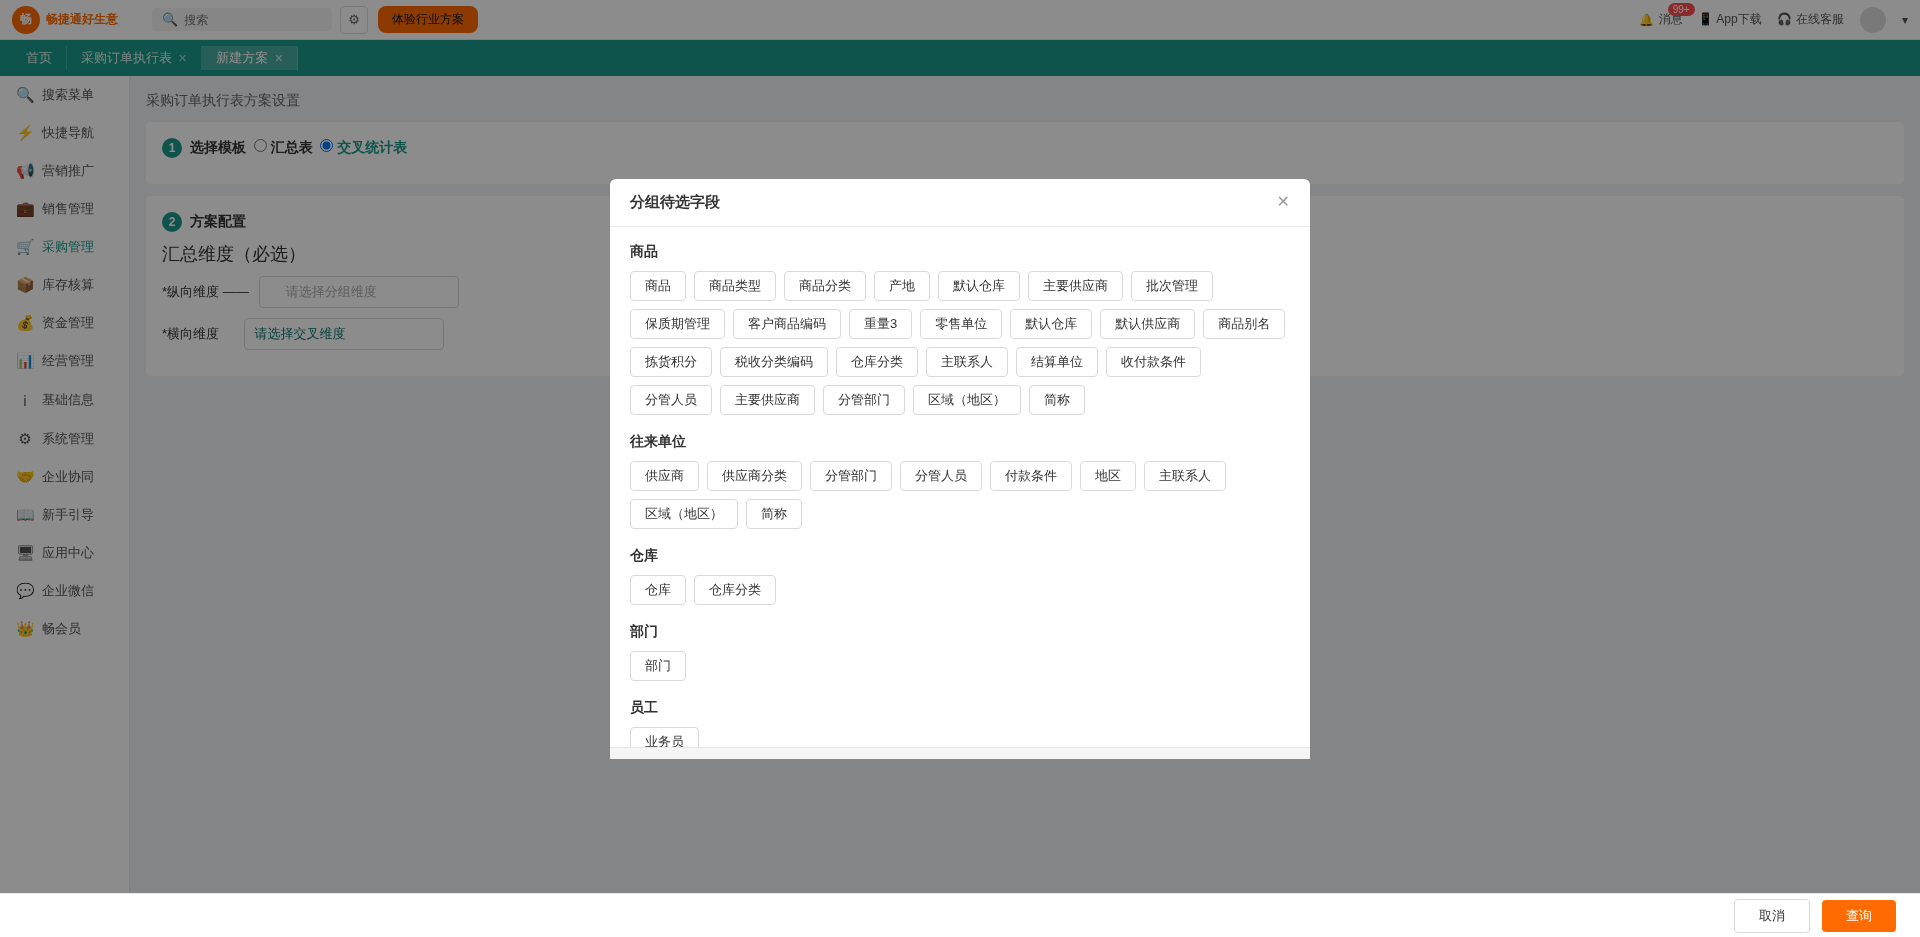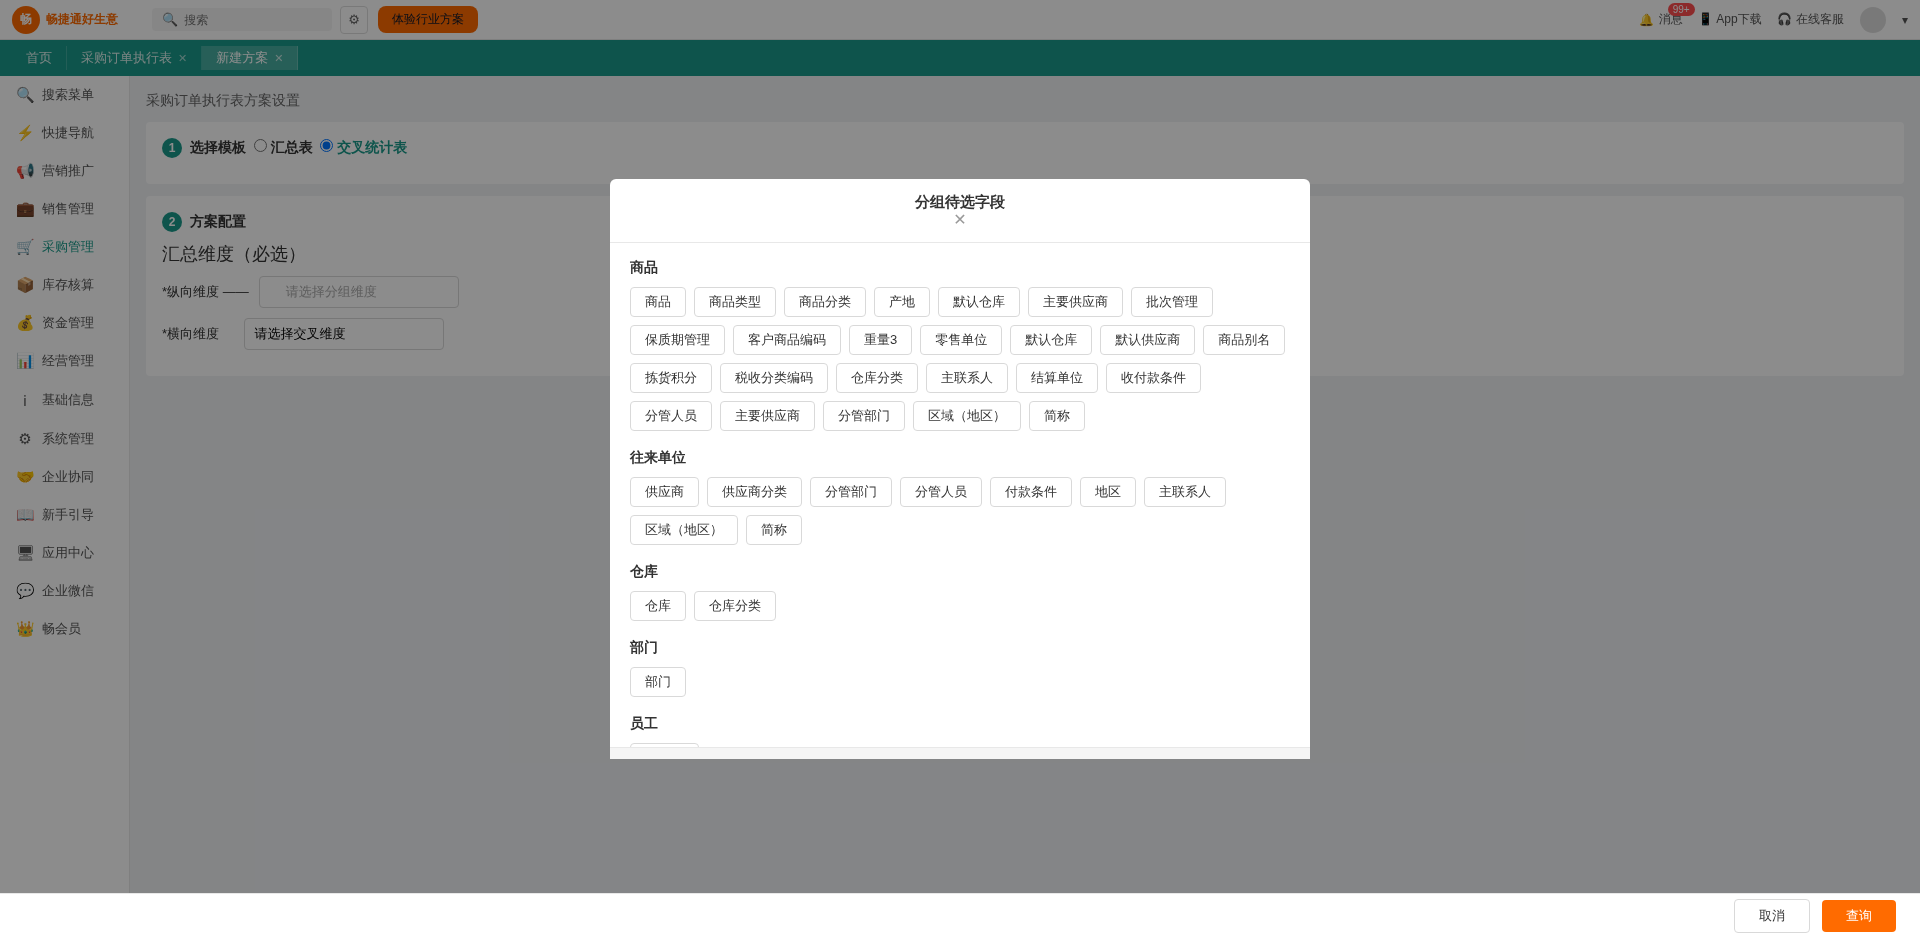--- a/index.html
+++ b/index.html
@@ -183,21 +183,20 @@
       flex-direction: column;
       position: relative;
     }
     .modal-header {
       padding: 14px 20px;
       border-bottom: 1px solid #e8e8e8;
       display: flex;
       align-items: center;
       justify-content: space-between;
       flex-shrink: 0;
-      flex-direction: column;
     }
     .modal-title {
       font-size: 15px;
       font-weight: bold;
       color: #333;
     }
     .modal-close {
       cursor: pointer;
       font-size: 16px;
       color: #999;
@@ -431,21 +430,21 @@
       <span class="bg-section-num">2</span>
       <span>方案配置</span>
     </div>
     <div style="margin-bottom:10px; font-size:18px; color:#333;">汇总维度（必选）</div>
     <div style="display:flex; align-items:center; gap:10px; margin-bottom:10px;">
       <span style="color:#333; white-space:nowrap;">*纵向维度 ——</span>
       <div style="border:1px solid #d9d9d9; border-radius:4px; padding:6px 26px; color:#aaa; min-width:200px; cursor:pointer;">请选择分组维度</div>
     </div>
     <div style="display:flex; align-items:center; gap:10px; margin-bottom:10px;">
       <span style="color:#333; white-space:nowrap;">*横向维度&nbsp;&nbsp;&nbsp;&nbsp;</span>
-      <div style="border:1px solid #d9d9d9; border-radius:4px; padding:6px 10px; color:#000000; min-width:200px; cursor:pointer;">请选择交叉维度</div>
+      <div style="border:1px solid #d9d9d9; border-radius:4px; padding:6px 10px; color:#0f766e; min-width:200px; cursor:pointer;">请选择交叉维度</div>
     </div>
   </div>
 </div>
 
 <div class="overlay">
   <div class="modal">
     <div class="modal-header">
       <span class="modal-title">分组待选字段</span>
       <span class="modal-close">✕</span>
     </div>

